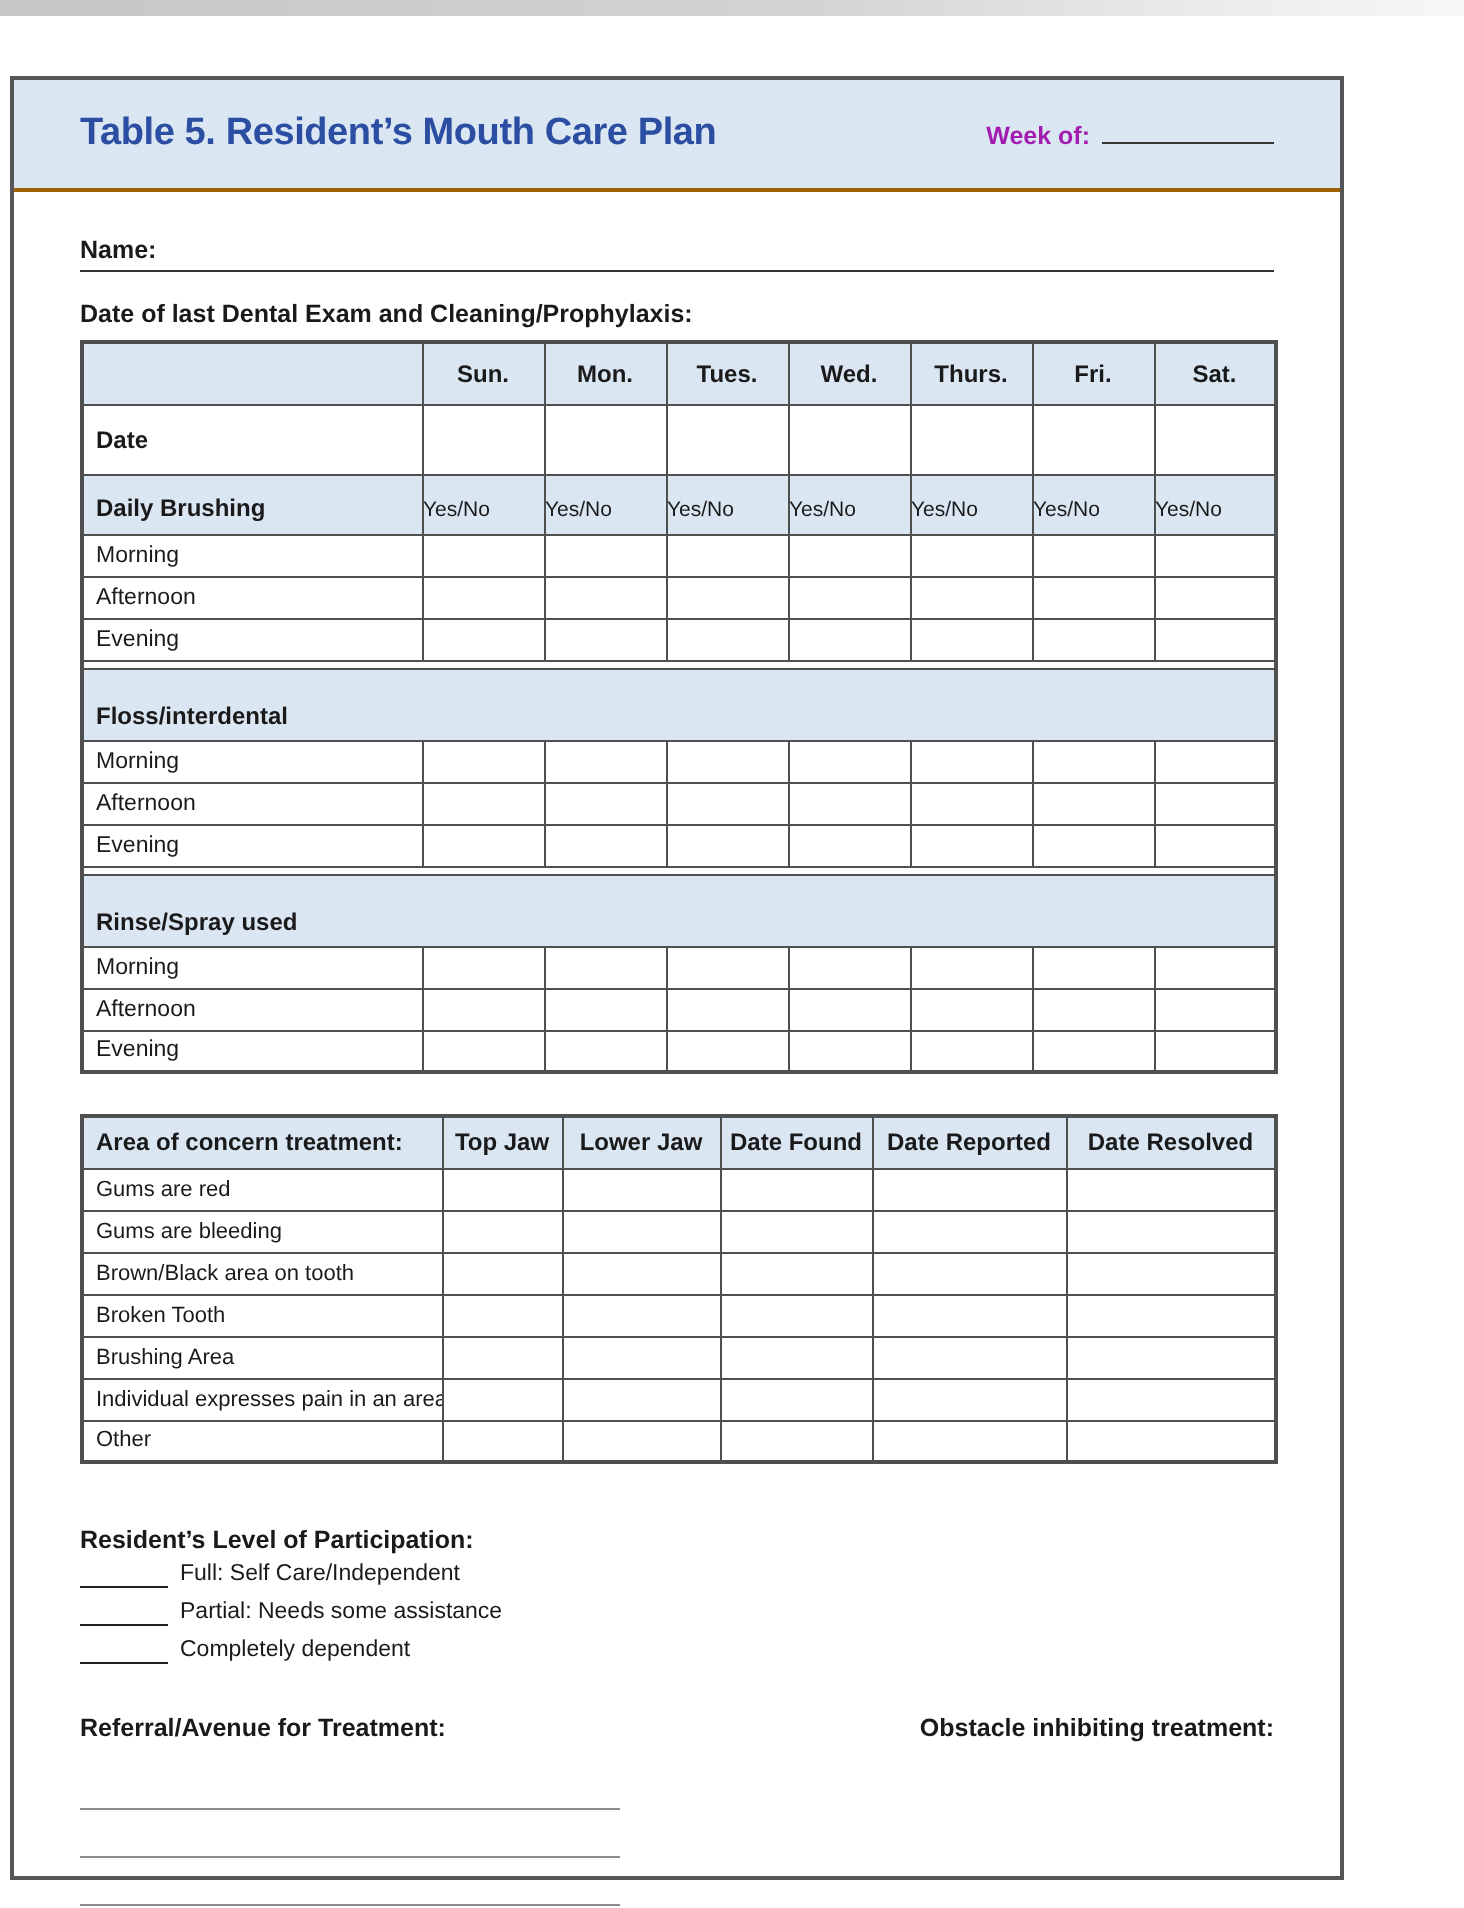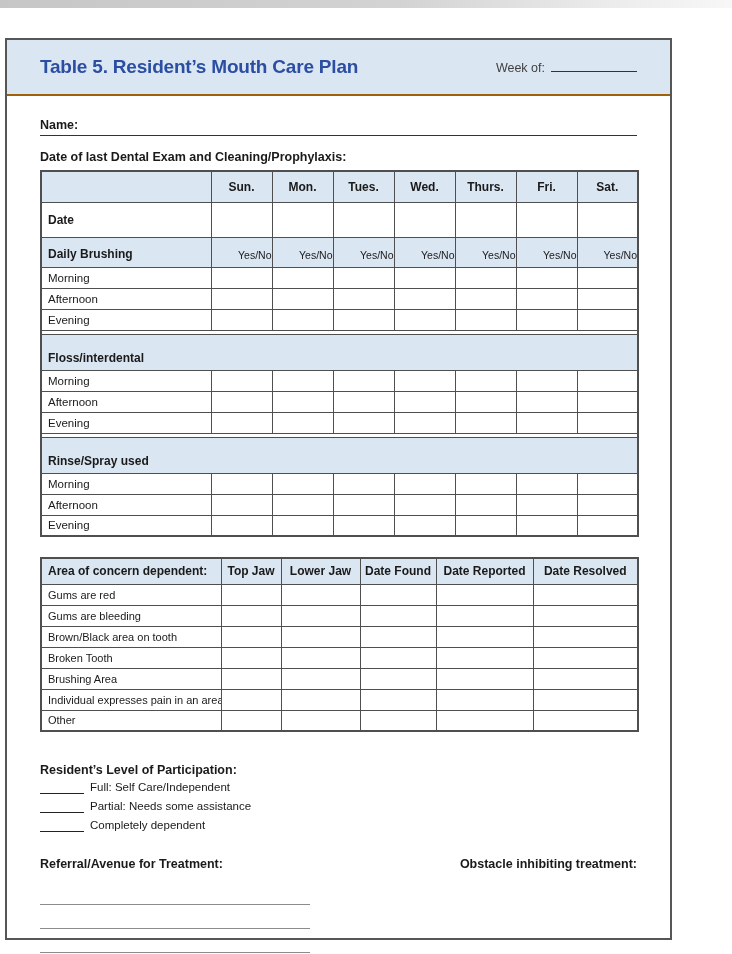--- a/index.html
+++ b/index.html
@@ -13,35 +13,35 @@
   html,body{background:#ffffff;}
   body{font-family:"Liberation Sans", sans-serif;color:var(--ink);}
   .viewport{position:relative;width:732px;height:954px;background:#fff;overflow:hidden;}
   .top-strip{position:absolute;left:0;top:0;width:732px;height:8px;
     background:linear-gradient(to right,#c6c6c6 0%,#d3d3d3 55%,#ededed 85%,#f7f7f7 100%);}
   .page-box{position:absolute;left:5px;top:38px;width:667px;height:902px;
     background:#fff;border:2px solid #565656;}
   .band{height:56px;background:var(--header-band);border-bottom:2px solid #a16207;
     display:flex;align-items:center;padding:0 33px;}
   .band .title{font-size:19px;font-weight:700;color:var(--title-text);letter-spacing:-0.2px;}
-  .week-of{margin-left:auto;display:flex;align-items:baseline;font-size:12.5px;font-weight:400;color:#404040;justify-content:center;}
+  .week-of{margin-left:auto;display:flex;align-items:baseline;font-size:12.5px;font-weight:700;color:#a21caf;justify-content:center;}
   .week-blank{display:inline-block;width:86px;border-bottom:1.4px solid #333;height:12px;margin-left:6px;}
   .content{padding:0 33px;}
   .name-row{margin-top:22px;border-bottom:1.4px solid #333;padding-bottom:3px;
     font-size:12.5px;font-weight:700;}
   .exam-row{margin-top:14px;font-size:12.5px;font-weight:700;}
   table{border-collapse:collapse;table-layout:fixed;width:597px;border:2px solid var(--grid-line);}
   td,th{border:1px solid var(--grid-line);font-size:11.5px;vertical-align:middle;overflow:hidden;white-space:nowrap;}
   .weekly{margin-top:6px;}
   .weekly .day-hdr td{height:31px;background:var(--header-band);font-weight:700;font-size:12px;text-align:center;}
   .weekly .date-row td{height:35px;}
   .weekly td.rowlabel{text-align:left;padding-left:6px;}
   .weekly .bold{font-weight:700;font-size:12px;}
   .weekly .sec0 td{height:30px;background:var(--header-band);vertical-align:bottom;padding-bottom:6px;}
-  .weekly .sec0 td.cell{text-align:right;font-size:10.5px;font-weight:400;}
+  .weekly .sec0 td.cell{text-align:left;font-size:10.5px;font-weight:400;}
   .weekly .mae td{height:21px;}
   .weekly .gap td{height:4px;border-top:1px solid var(--grid-line);border-bottom:none;border-left:1px solid var(--grid-line);border-right:1px solid var(--grid-line);}
   .weekly .bandrow td{height:30px;background:var(--header-band);vertical-align:bottom;padding:16px 0 5px 6px;text-align:left;font-weight:700;font-size:12px;}
   .concern{margin-top:20px;}
   .concern th{height:26px;background:var(--header-band);font-weight:700;font-size:12px;text-align:center;}
   .concern th.first{text-align:left;padding-left:6px;}
   .concern td{height:21px;font-size:11px;}
   .concern td.rowlabel{text-align:left;padding-left:6px;}
   .participation{margin-top:30px;}
   .participation .heading{font-size:12.5px;font-weight:700;line-height:16px;}
@@ -230,21 +230,21 @@
         <colgroup>
           <col style="width:180px">
             <col style="width:60px">
             <col style="width:79px">
           <col style="width:76px">
             <col style="width:97px">
             <col style="width:105px">
         </colgroup>
         <tbody>
             <tr>
-          <th class="first">Area of concern dependent:</th>
+          <th class="first">Area of concern treatment:</th>
           <th>Top Jaw</th>
           <th>Lower Jaw</th>
           <th>Date Found</th>
           <th>Date Reported</th>
           <th>Date Resolved</th>
         </tr>
         <tr>
           <td class="rowlabel">Gums are red</td>
           <td></td>
               <td></td>

